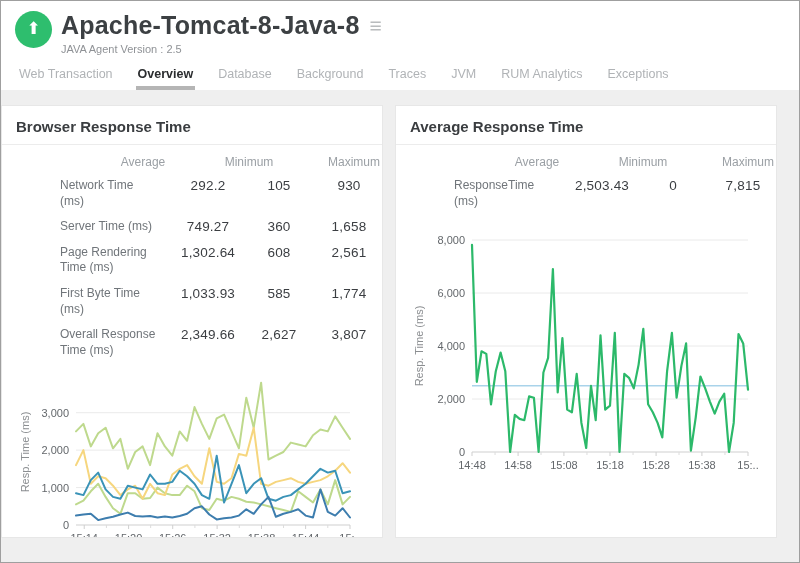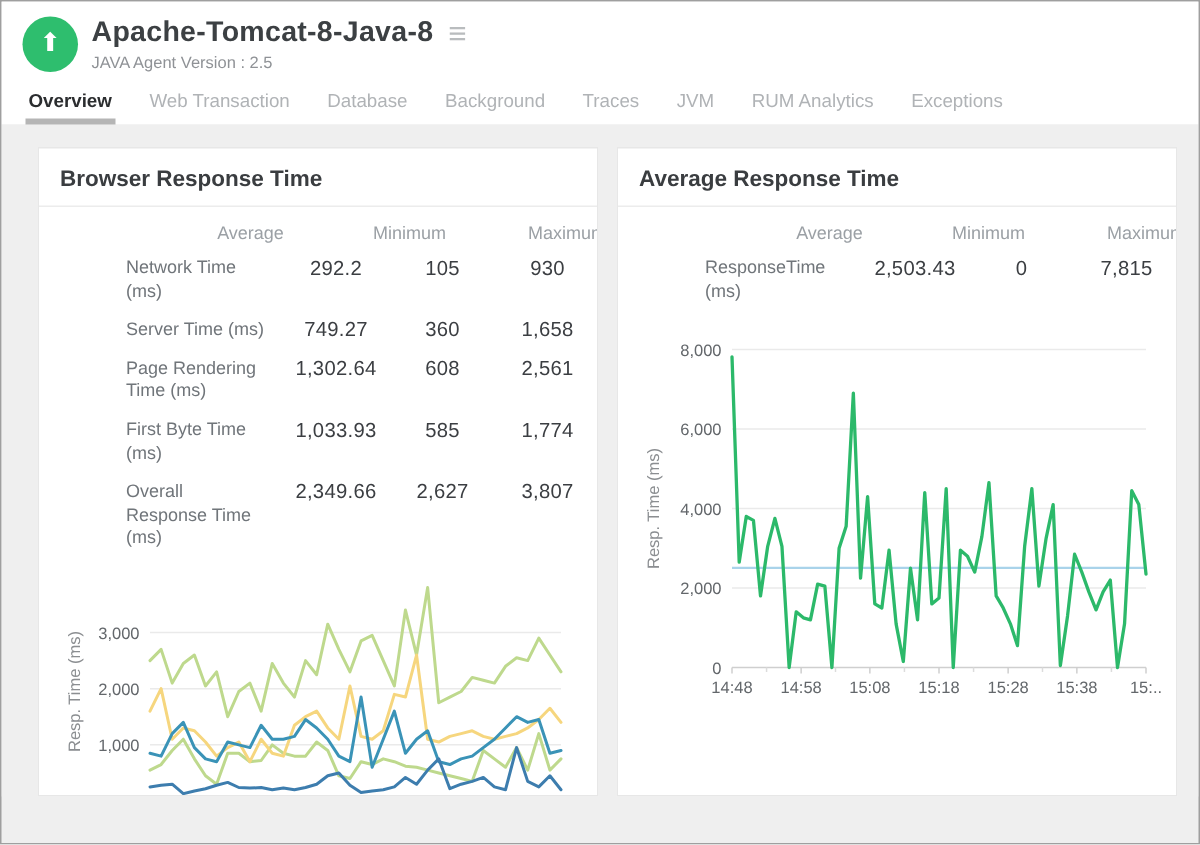--- a/index.html
+++ b/index.html
@@ -4,32 +4,32 @@
 <style>
   * { margin:0; padding:0; box-sizing:border-box; }
   body { font-family:"Liberation Sans", sans-serif; background:#fff; }
   .frame { width:800px; height:563px; border:1px solid #9f9f9f; background:#efefef; overflow:hidden; }
 
   
   .app-header { background:#fff; padding:10px 16px 2px 14px; display:flex; gap:9px; }
   .avatar { width:37px; height:37px; border-radius:50%; background:#2ebe6e; display:flex; align-items:center; justify-content:center; flex:0 0 auto; }
   .avatar .arrow { color:#fff; font-size:17px; line-height:1; transform:translateY(-1px); }
   .title-row { display:flex; align-items:center; gap:10px; }
-  .app-title { font-size:19px; font-weight:700; color:#3c4043; letter-spacing:.2px;text-align:right; }
+  .app-title { font-size:25px; font-weight:700; color:#3c4043; letter-spacing:.2px;text-align:right; }
   .menu-icon { color:#b9bcbe; font-size:21px; line-height:1; cursor:pointer; }
   .app-subtitle { font-size:11px; color:#8f9296; margin-top:3px; }
 
   
   .tabbar { background:#fff; display:flex; gap:25px; padding:0 18px; height:33px; align-items:stretch; }
   .tab { display:flex; align-items:center; font-size:12.5px; color:#b0b3b6; position:relative; cursor:pointer; white-space:nowrap; }
   .tab.active { color:#2b2d2f; font-weight:700; }
   .tab.active::after { content:""; position:absolute; left:-2px; right:-2px; bottom:0; height:4px; background:#b5b5b5; }
 
   
-  .content { background:#efefef; padding:15px 14px 0 24px; display:flex; gap:12px; }
+  .content { background:#efefef; padding:15px 14px 0 0; display:flex; gap:12px; }
   .card { width:382px; height:433px; background:#fff; border:1px solid #e7e7e7; padding:12px 14px; overflow:hidden; }
   .card-title { font-size:15px; font-weight:700; color:#3a3d40; }
   .card-divider { height:1px; background:#ececec; margin:9px -14px 2px -14px; }
 
   
   .stat-table { margin-top:4px; margin-right:-20px; }
   .stat-hrow, .stat-row { display:grid; grid-template-columns:1fr 80px 62px 78px; align-items:start; }
   .stat-hrow { padding:6px 0 4px 0;gap:35px; }
   .stat-h { font-size:12px; color:#9ba0a5; text-align:center; }
   .stat-row { padding:5px 0; }
@@ -55,22 +55,22 @@
     <div>
       <div class="title-row">
         <span class="app-title">Apache-Tomcat-8-Java-8</span>
         <span class="menu-icon">≡</span>
       </div>
       <div class="app-subtitle">JAVA Agent Version : 2.5</div>
     </div>
   </div>
 
   <div class="tabbar">
+    <div class="tab">Web Transaction</div>
     <div class="tab active">Overview</div>
-    <div class="tab">Web Transaction</div>
     <div class="tab">Database</div>
     <div class="tab">Background</div>
     <div class="tab">Traces</div>
     <div class="tab">JVM</div>
     <div class="tab">RUM Analytics</div>
     <div class="tab">Exceptions</div>
   </div>
 
   <div class="content">
 

